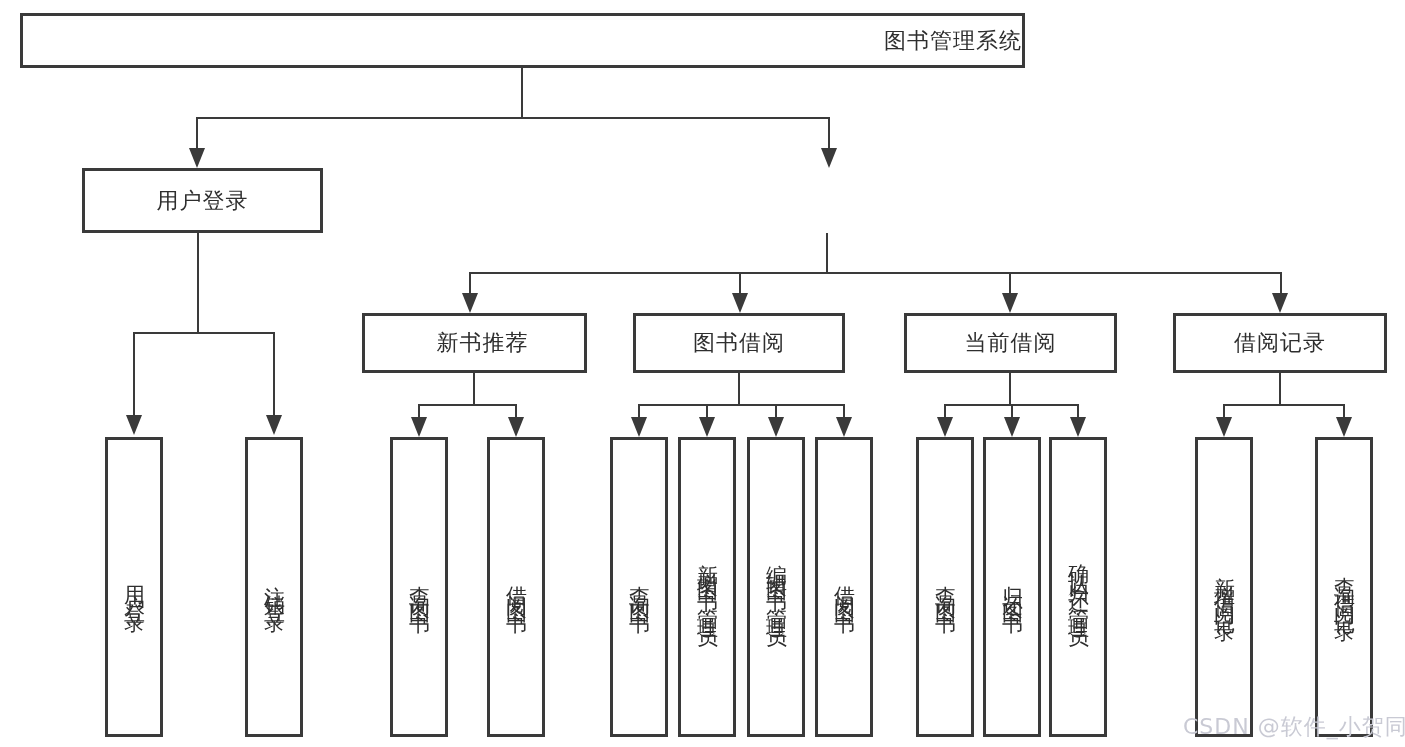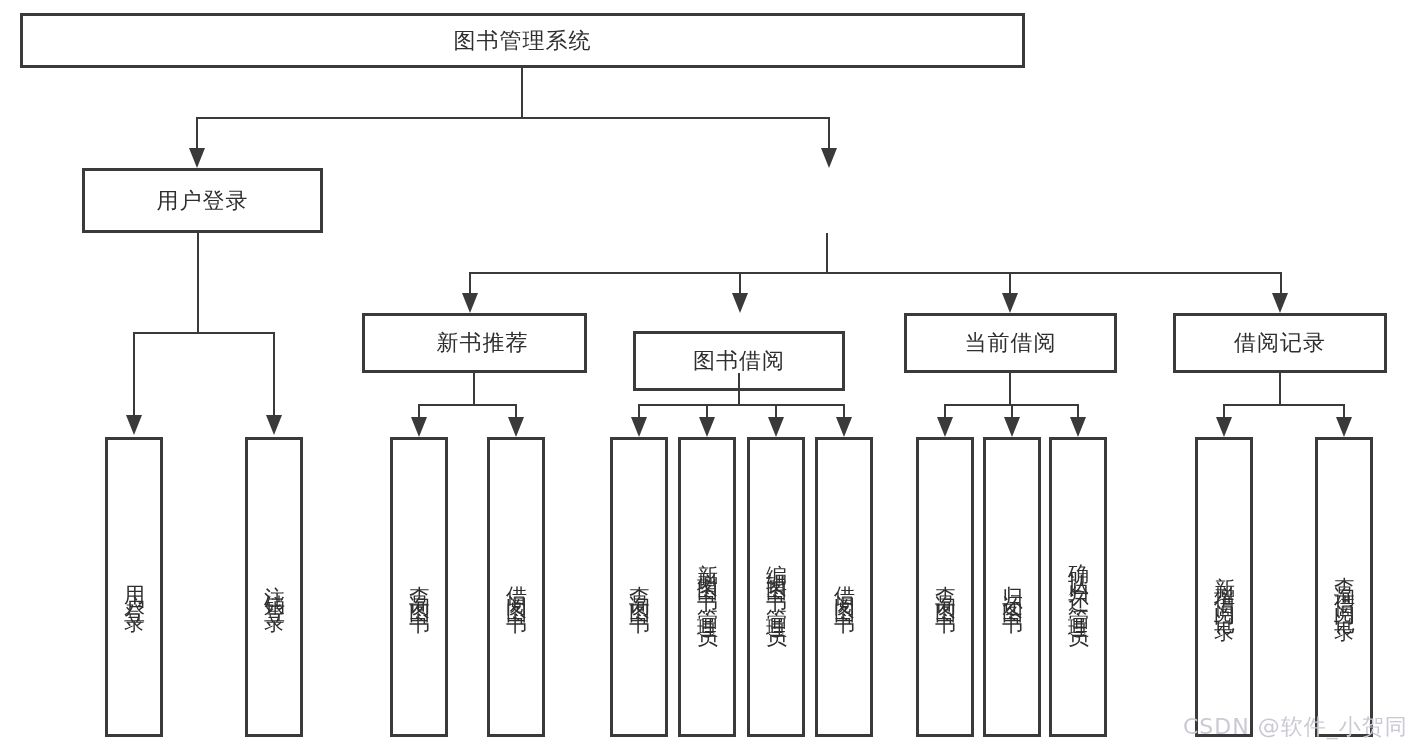--- a/index.html
+++ b/index.html
@@ -55,21 +55,21 @@
     letter-spacing:1px;
     z-index:5;
     white-space:nowrap;
   }
 </style>
 </head>
 <body>
 
 <div id="stage">
 
-  <div class="box" style="left:20px;top:13px;width:1005px;height:55px;">
+  <div class="box" style="left:20px;top:13px;width:1005px;height:55px;justify-content:flex-end;">
     <span>图书管理系统</span>
   </div>
 
   <div class="ln" style="left:521px;top:68px;width:2px;height:50px;"></div>
   <div class="ln" style="left:196px;top:117px;width:634px;height:2px;"></div>
   <div class="ln" style="left:196px;top:117px;width:2px;height:34px;"></div>
   <div class="arr" style="left:189px;top:148px;"></div>
   <div class="ln" style="left:828px;top:117px;width:2px;height:34px;"></div>
   <div class="arr" style="left:821px;top:148px;"></div>
 
@@ -98,21 +98,21 @@
   <div class="ln" style="left:739px;top:272px;width:2px;height:24px;"></div>
   <div class="arr" style="left:732px;top:293px;"></div>
   <div class="ln" style="left:1009px;top:272px;width:2px;height:24px;"></div>
   <div class="arr" style="left:1002px;top:293px;"></div>
   <div class="ln" style="left:1280px;top:272px;width:2px;height:24px;"></div>
   <div class="arr" style="left:1272px;top:293px;"></div>
 
   <div class="box" style="left:362px;top:313px;width:225px;height:60px;padding-left:16px;">
     <span>新书推荐</span>
   </div>
-  <div class="box" style="left:633px;top:313px;width:212px;height:60px;margin-top:18px;">
+  <div class="box" style="left:633px;top:313px;width:212px;height:60px;">
     <span>图书借阅</span>
   </div>
   <div class="box" style="left:904px;top:313px;width:213px;height:60px;">
     <span>当前借阅</span>
   </div>
   <div class="box" style="left:1173px;top:313px;width:214px;height:60px;">
     <span>借阅记录</span>
   </div>
 
   <div class="ln" style="left:473px;top:373px;width:2px;height:32px;"></div>

